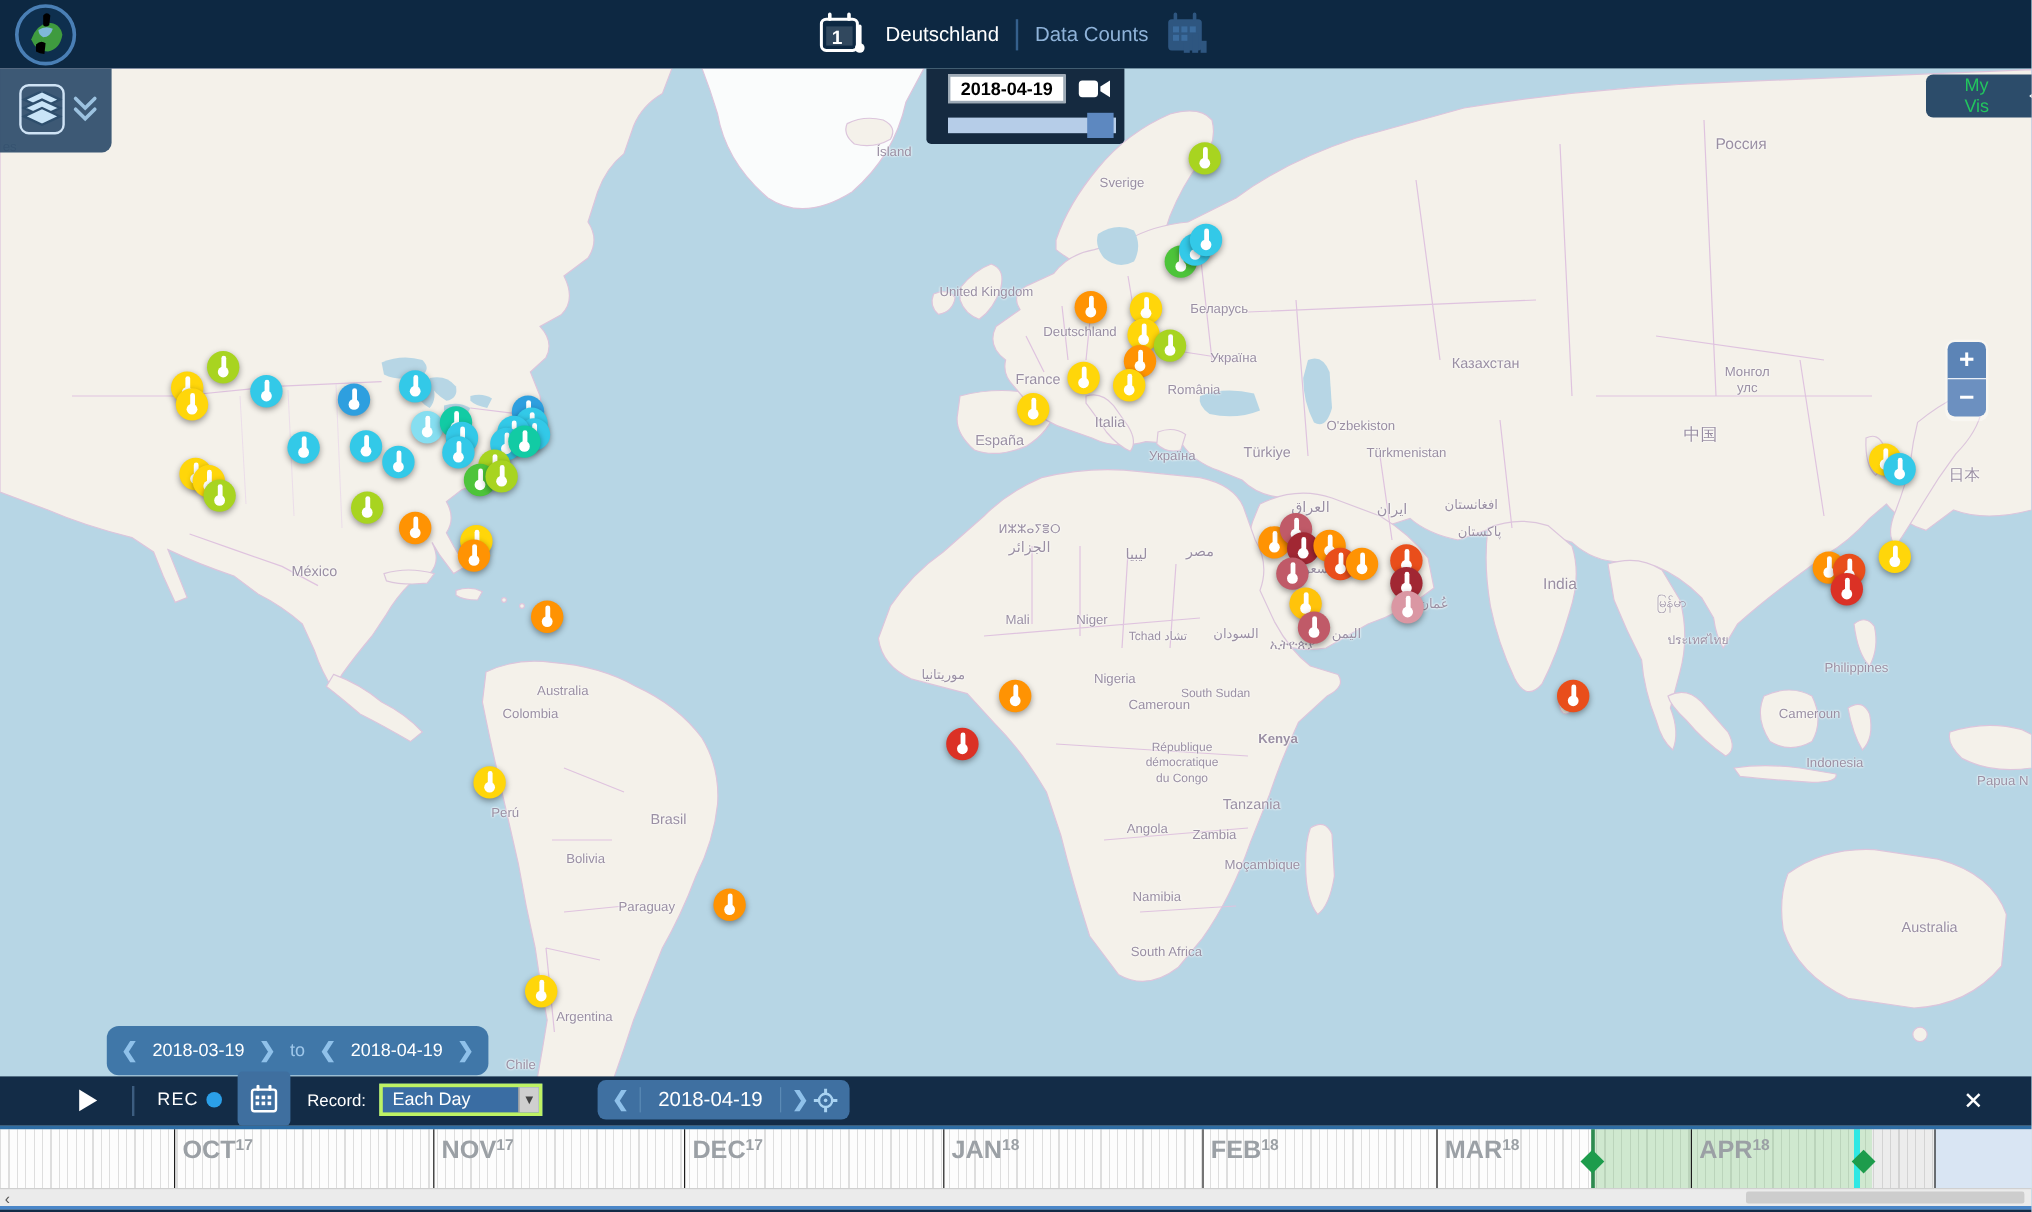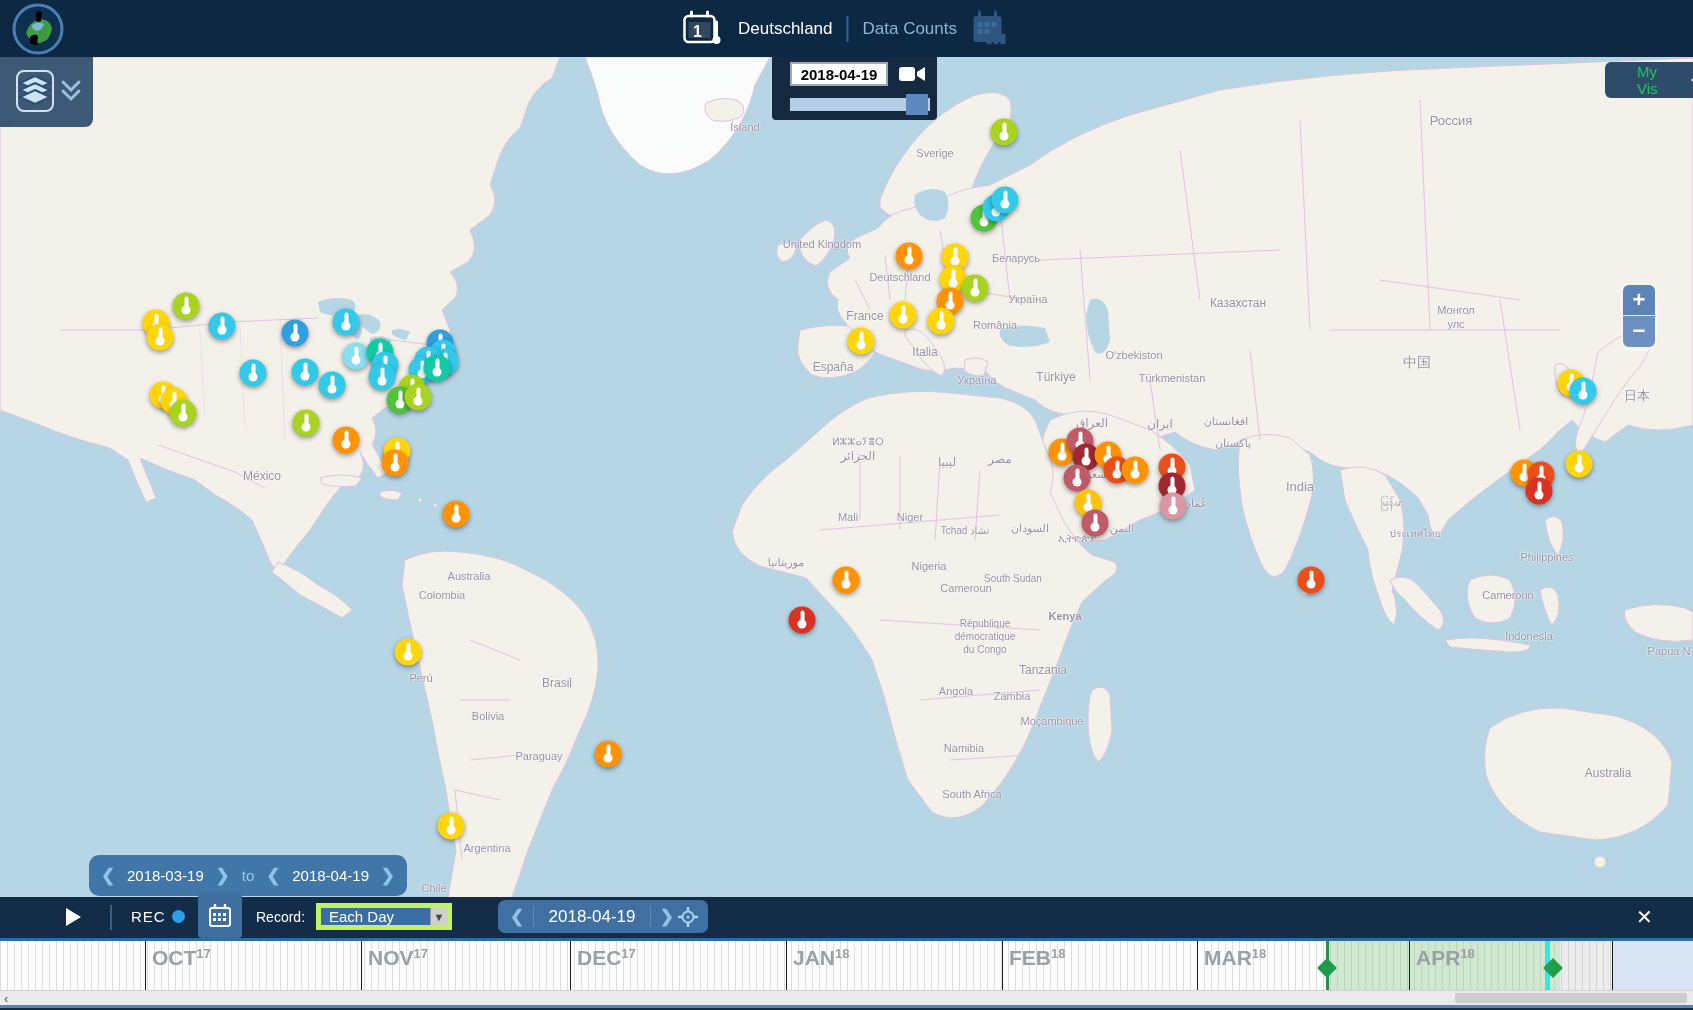--- a/index.html
+++ b/index.html
@@ -58,21 +58,21 @@
   #range-to { color:#9fc7ea; font-size:15px;}
 
   
   #toolbar { position:absolute; left:0; top:897px; width:1693px; height:41px; background:#132c47; z-index:42;}
   #play-btn { position:absolute; left:66px; top:11px; width:0; height:0; border-top:9px solid transparent; border-bottom:9px solid transparent; border-left:15px solid #fff; cursor:pointer;}
   #tb-div1 { position:absolute; left:110px; top:8px; width:2px; height:25px; background:#3c5d80;}
   #rec-label { position:absolute; left:131px; top:11px; color:#fff; font-size:15px; letter-spacing:1px;}
   #rec-dot { position:absolute; left:172px; top:13px; width:13px; height:13px; border-radius:50%; background:#2b9fe8; cursor:pointer;}
   #cal-btn { position:absolute; left:198px; top:-4px; width:44px; height:45px; background:#3f6f9f; border-radius:4px; display:flex; align-items:center; justify-content:center; cursor:pointer;}
   #record-lbl { position:absolute; left:256px; top:12px; color:#fff; font-size:14px;}
-  #interval-select { position:absolute; left:316px; top:6px; width:136px; height:27px; background:#3a6da3; border:5px solid #bef264; display:flex; align-items:center; cursor:pointer;}
+  #interval-select { position:absolute; left:316px; top:6px; width:136px; height:27px; background:#3a6da3; border:3px solid #bef264; display:flex; align-items:center; cursor:pointer;}
   #interval-value { color:#fff; font-size:15px; margin-left:8px; flex:1;}
   #interval-arrow { width:17px; height:100%; background:#cfcfcf; border-left:1px solid #999; color:#444; font-size:11px; display:flex; align-items:center; justify-content:center;}
   #center-pill { position:absolute; left:498px; top:3px; width:210px; height:33px; background:#3f70a1; border-radius:7px; display:flex; align-items:center; z-index:2;}
   #cp-left { margin-left:12px;}
   #cp-div1,#cp-div2 { width:1px; height:21px; background:#5b8ab5; margin:0 9px;}
   #cp-date { color:#fff; font-size:17px; flex:1; text-align:center;}
   #cp-target { margin:0 10px 0 4px; cursor:pointer;}
   #close-btn { position:absolute; left:1636px; top:8px; color:#fff; font-size:20px; cursor:pointer;}
 
   

